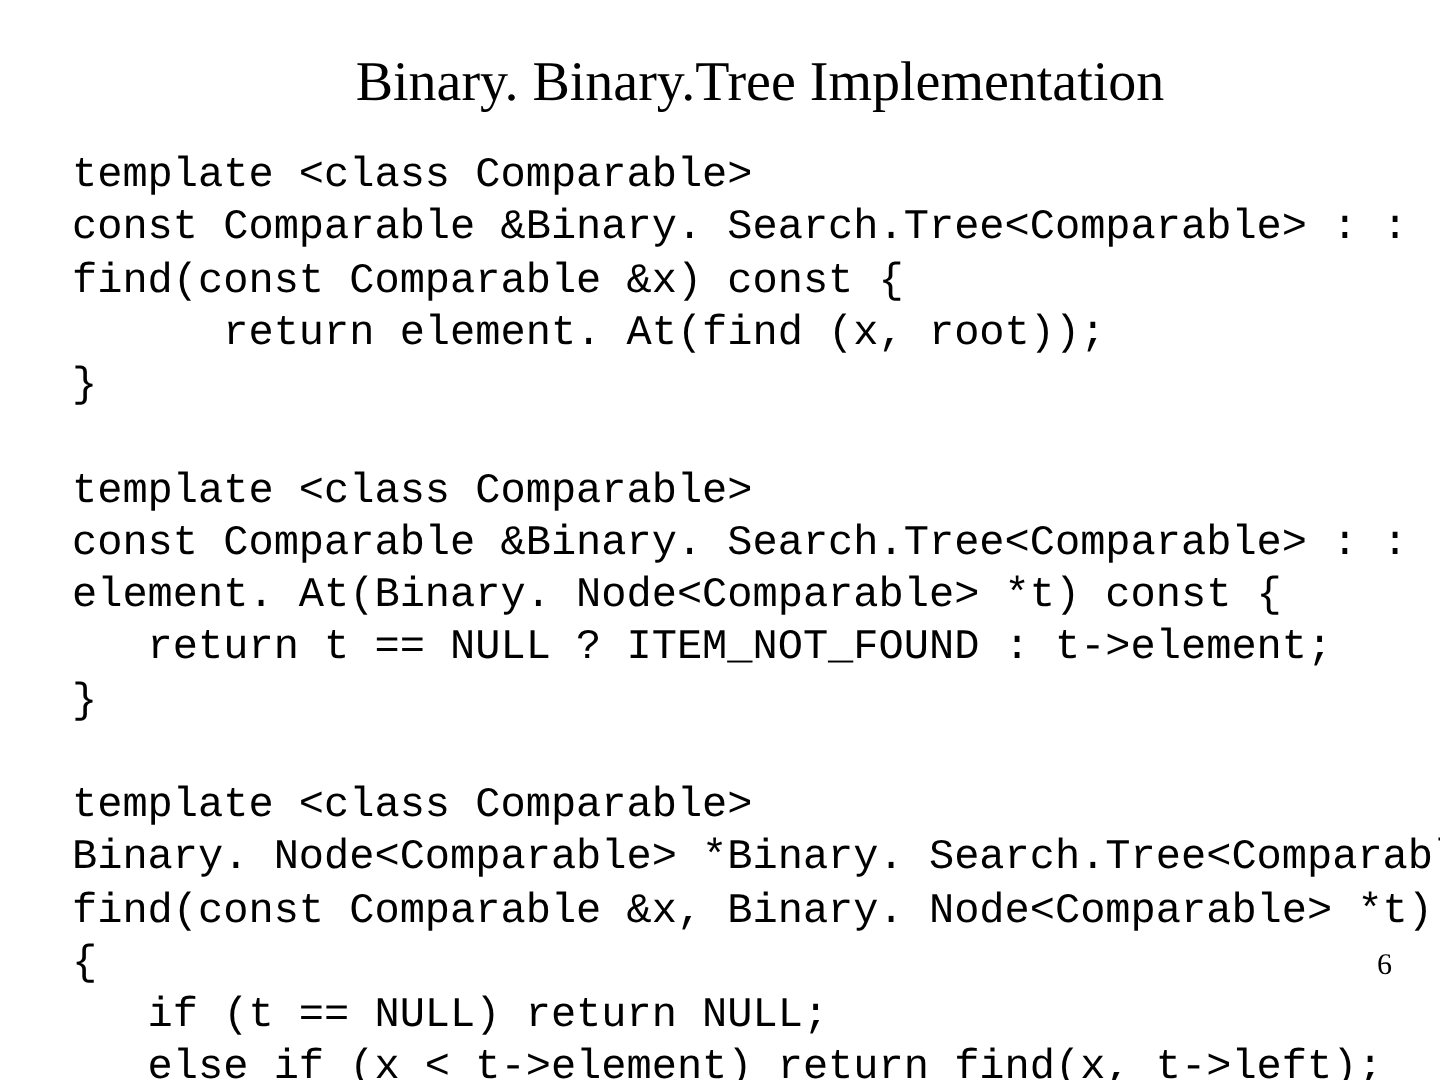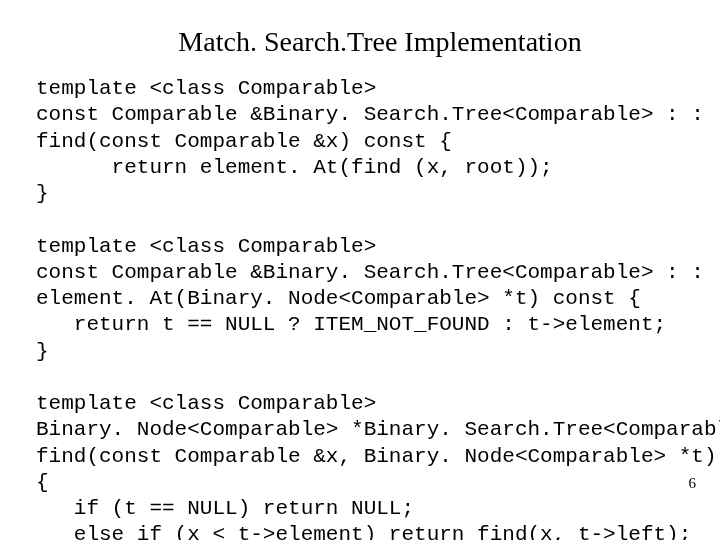--- a/index.html
+++ b/index.html
@@ -38,21 +38,21 @@
     right: 24px;
     bottom: 48px;
     font-family: "Times New Roman", Times, serif;
     font-size: 15px;
   }
 </style>
 </head>
 <body>
 
 <div class="slide">
-  <div class="title">Match. Search.Tree Implementation</div>
+  <div class="title">Binary. Binary.Tree Implementation</div>
   <div class="code" id="code-block">template &lt;class Comparable&gt;
 const Comparable &amp;Binary. Search.Tree&lt;Comparable&gt; : :
 find(const Comparable &amp;x) const {
       return element. At(find (x, root));
 }
 
 template &lt;class Comparable&gt;
 const Comparable &amp;Binary. Search.Tree&lt;Comparable&gt; : :
 element. At(Binary. Node&lt;Comparable&gt; *t) const {
    return t == NULL ? ITEM_NOT_FOUND : t-&gt;element;

